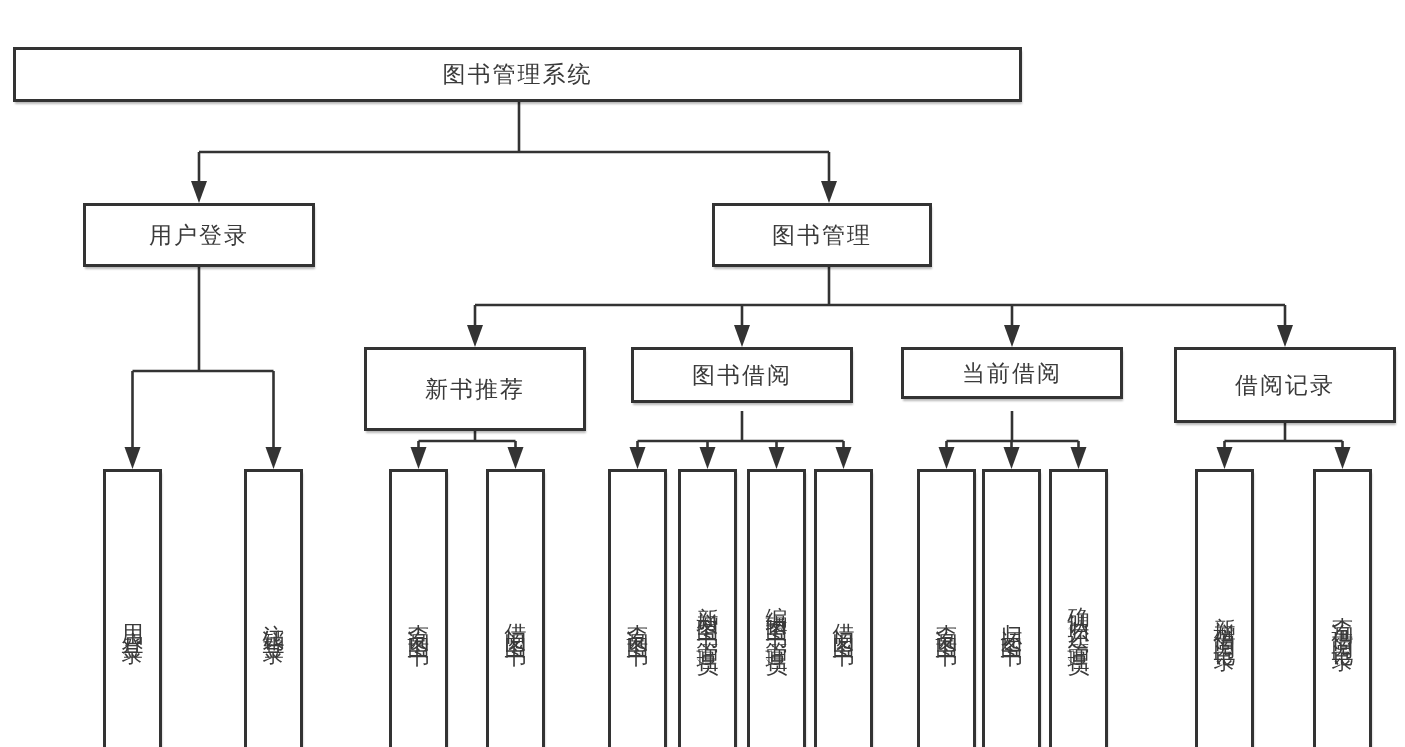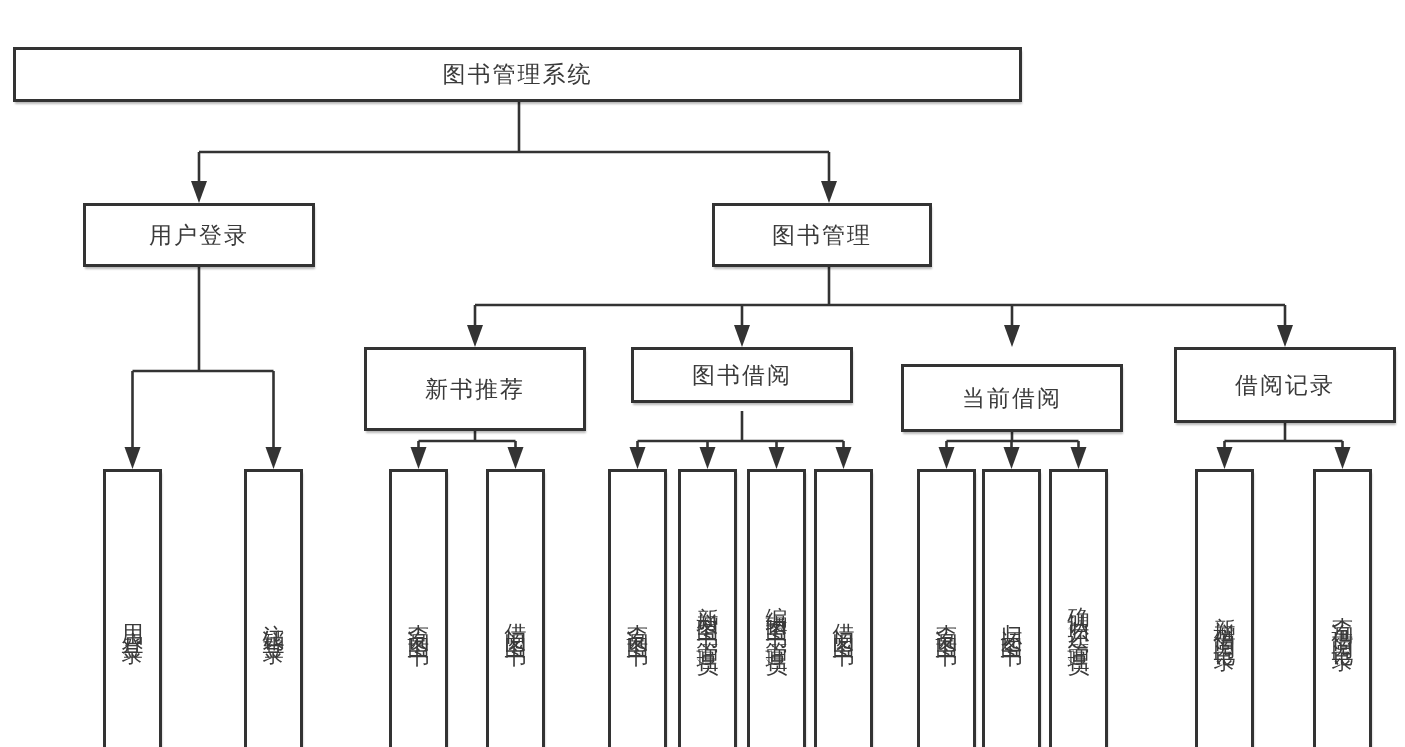--- a/index.html
+++ b/index.html
@@ -121,21 +121,21 @@
   <div class="box" style="left:712px;top:169px;width:220px;height:64px;">
     <span class="h-label">图书管理</span>
   </div>
 
   <div class="box" style="left:364px;top:313px;width:222px;height:84px;">
     <span class="h-label">新书推荐</span>
   </div>
   <div class="box" style="left:631px;top:313px;width:222px;height:56px;">
     <span class="h-label">图书借阅</span>
   </div>
-  <div class="box" style="left:901px;top:330px;width:222px;height:68px;">
+  <div class="box" style="left:901px;top:313px;width:222px;height:52px;">
     <span class="h-label">当前借阅</span>
   </div>
   <div class="box" style="left:1174px;top:313px;width:222px;height:76px;">
     <span class="h-label">借阅记录</span>
   </div>
 
   <div class="box" style="left:103px;top:435px;width:59px;height:302px;">
     <span class="v-label">用户登录</span>
   </div>
   <div class="box" style="left:244px;top:435px;width:59px;height:302px;">

